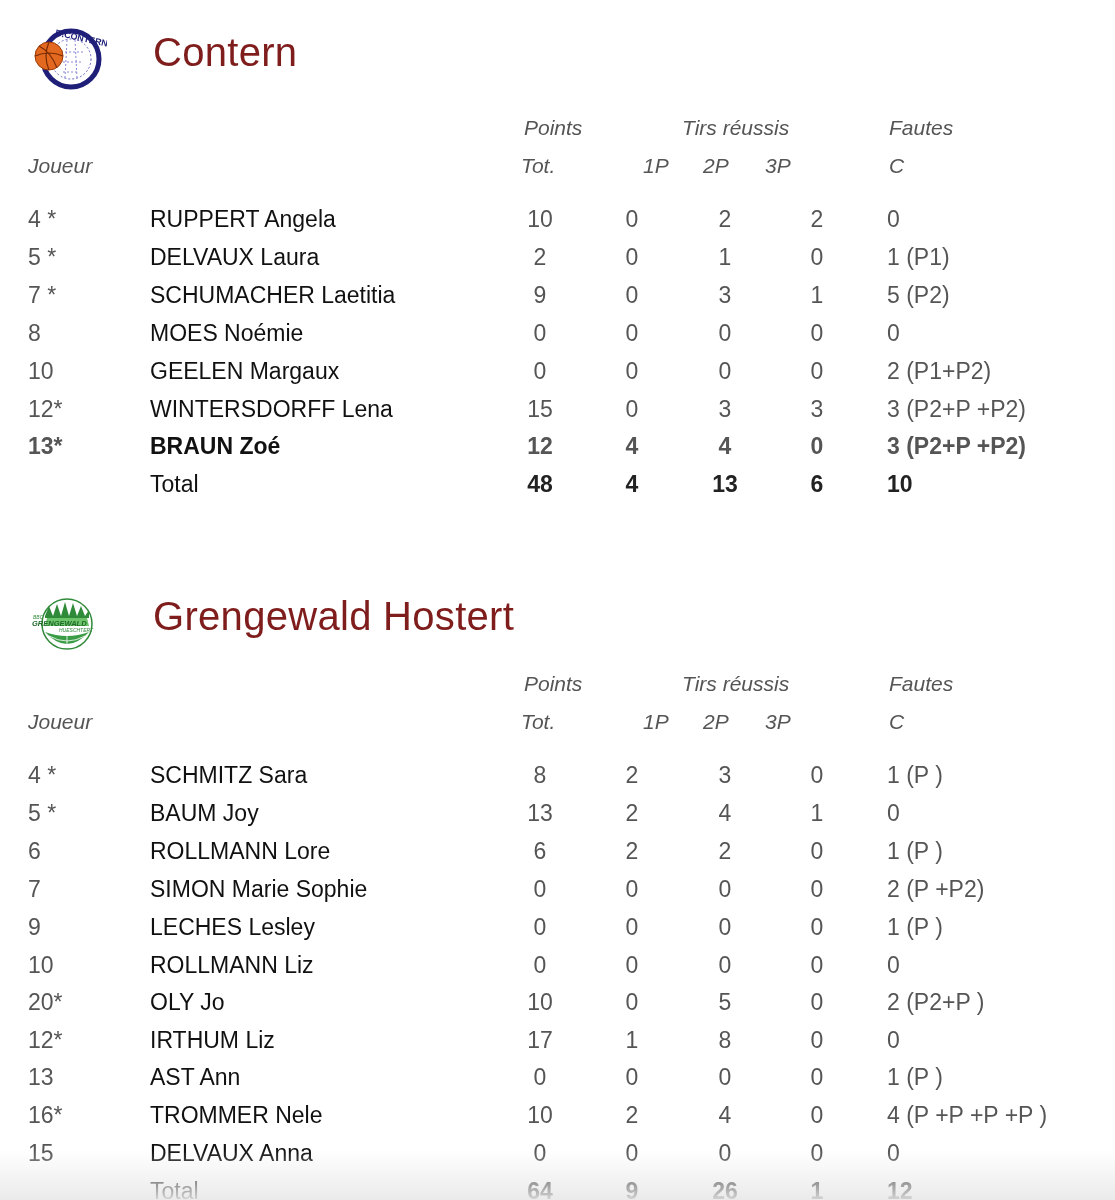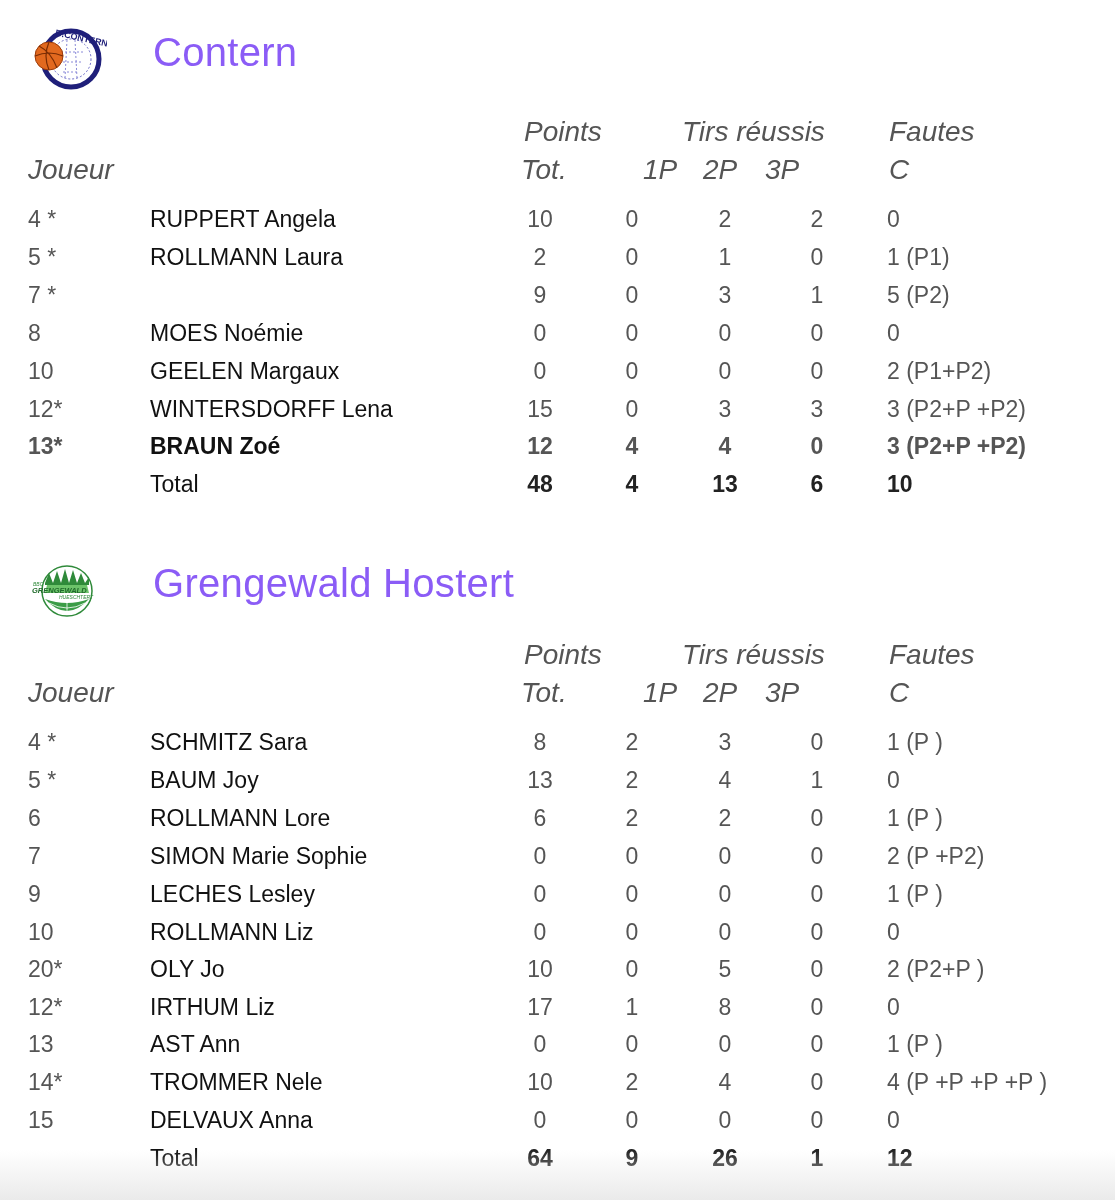--- a/index.html
+++ b/index.html
@@ -5,25 +5,25 @@
     html, body { margin: 0; padding: 0; background: #ffffff; }
     body {
       width: 1115px; height: 1200px; overflow: hidden; position: relative;
       font-family: "DejaVu Sans", "Liberation Sans", sans-serif;
       color: #222;
     }
     .team { position: absolute; left: 0; width: 1115px; }
     .team-header { position: relative; height: 90px; }
     .logo { position: absolute; left: 27px; width: 80px; height: 70px; }
     .team-name {
-      position: absolute; left: 153px; font-size: 40px; color: #8b5cf6;
+      position: absolute; left: 153px; font-size: 40px; color: #7f1d1d;
       font-family: "Liberation Sans", sans-serif; letter-spacing: 0.3px; text-align: right;
     }
     .hdr {
-      position: absolute; font-style: italic; font-size: 28px; color: #555;
+      position: absolute; font-style: italic; font-size: 21px; color: #555;
       font-family: "Liberation Sans", sans-serif; font-weight: 300;
     }
     .row { position: absolute; left: 0; width: 1115px; height: 38px; font-size: 23px; font-family: "Liberation Sans", sans-serif; }
     .row span { position: absolute; top: 0; }
     .c-num { left: 28px; color: #555; }
     .c-name { left: 150px; color: #111; }
     .c-tot { left: 512px; width: 56px; text-align: center; color: #555; }
     .c-1p { left: 612px; width: 40px; text-align: center; color: #555; }
     .c-2p { left: 705px; width: 40px; text-align: center; color: #555; }
     .c-3p { left: 797px; width: 40px; text-align: center; color: #555; }
@@ -66,29 +66,30 @@
     <span class="c-num">4 *</span>
     <span class="c-name">RUPPERT Angela</span>
     <span class="c-tot">10</span>
     <span class="c-1p">0</span>
     <span class="c-2p">2</span>
     <span class="c-3p">2</span>
     <span class="c-f">0</span>
   </div>
   <div class="row" style="top:244px;">
     <span class="c-num">5 *</span>
-    <span class="c-name">ROLLMANN Laura</span>
+    <span class="c-name">DELVAUX Laura</span>
     <span class="c-tot">2</span>
     <span class="c-1p">0</span>
     <span class="c-2p">1</span>
     <span class="c-3p">0</span>
     <span class="c-f">1 (P1)</span>
   </div>
   <div class="row" style="top:282px;">
     <span class="c-num">7 *</span>
+    <span class="c-name">SCHUMACHER Laetitia</span>
     <span class="c-tot">9</span>
     <span class="c-1p">0</span>
     <span class="c-2p">3</span>
     <span class="c-3p">1</span>
     <span class="c-f">5 (P2)</span>
   </div>
   <div class="row" style="top:320px;">
     <span class="c-num">8</span>
     <span class="c-name">MOES Noémie</span>
     <span class="c-tot">0</span>
@@ -127,21 +128,21 @@
   <div class="row total" style="top:471px;">
     <span class="c-name">Total</span>
     <span class="c-tot">48</span>
     <span class="c-1p">4</span>
     <span class="c-2p">13</span>
     <span class="c-3p">6</span>
     <span class="c-f">10</span>
   </div>
 </section>
 
-<section class="team" style="top:523px;">
+<section class="team" style="top:556px;">
   <div class="team-header">
     <svg class="logo" style="top:40px; height:56px;" viewBox="0 0 80 56">
       <circle cx="40" cy="28" r="25" fill="#fff" stroke="#2f8a3a" stroke-width="1.5"></circle>
       <path d="M18 20 L22 10 L26 20 L30 8 L34 20 L38 6 L42 20 L46 7 L50 20 L54 10 L58 20 L62 14 L62 22 L18 22 Z" fill="#2f8a3a"></path>
       <path d="M20 22 L60 22 L62 30 L18 30 Z" fill="#6cc36a"></path>
       <path d="M18 36 Q40 60 62 36 Q40 44 18 36 Z" fill="#3b9c46"></path>
       <path d="M22 40 Q40 50 58 40 M40 36 L40 52" stroke="#fff" stroke-width="0.8" fill="none"></path>
       <text x="6" y="23" font-size="5" font-family="Liberation Sans, sans-serif" font-style="italic" fill="#2f8a3a">BBC</text>
       <text x="5" y="30" font-size="7.5" font-family="Liberation Sans, sans-serif" font-weight="bold" font-style="italic" fill="#1f6a2a">GRENGEWALD</text>
       <text x="32" y="36" font-size="5" font-family="Liberation Sans, sans-serif" font-style="italic" fill="#2f8a3a">HUESCHTERT</text>
@@ -234,21 +235,21 @@
   <div class="row" style="top:508px;">
     <span class="c-num">13</span>
     <span class="c-name">AST Ann</span>
     <span class="c-tot">0</span>
     <span class="c-1p">0</span>
     <span class="c-2p">0</span>
     <span class="c-3p">0</span>
     <span class="c-f">1 (P )</span>
   </div>
   <div class="row" style="top:546px;">
-    <span class="c-num">14*</span>
+    <span class="c-num">16*</span>
     <span class="c-name">TROMMER Nele</span>
     <span class="c-tot">10</span>
     <span class="c-1p">2</span>
     <span class="c-2p">4</span>
     <span class="c-3p">0</span>
     <span class="c-f">4 (P +P +P +P )</span>
   </div>
   <div class="row" style="top:584px;">
     <span class="c-num">15</span>
     <span class="c-name">DELVAUX Anna</span>

